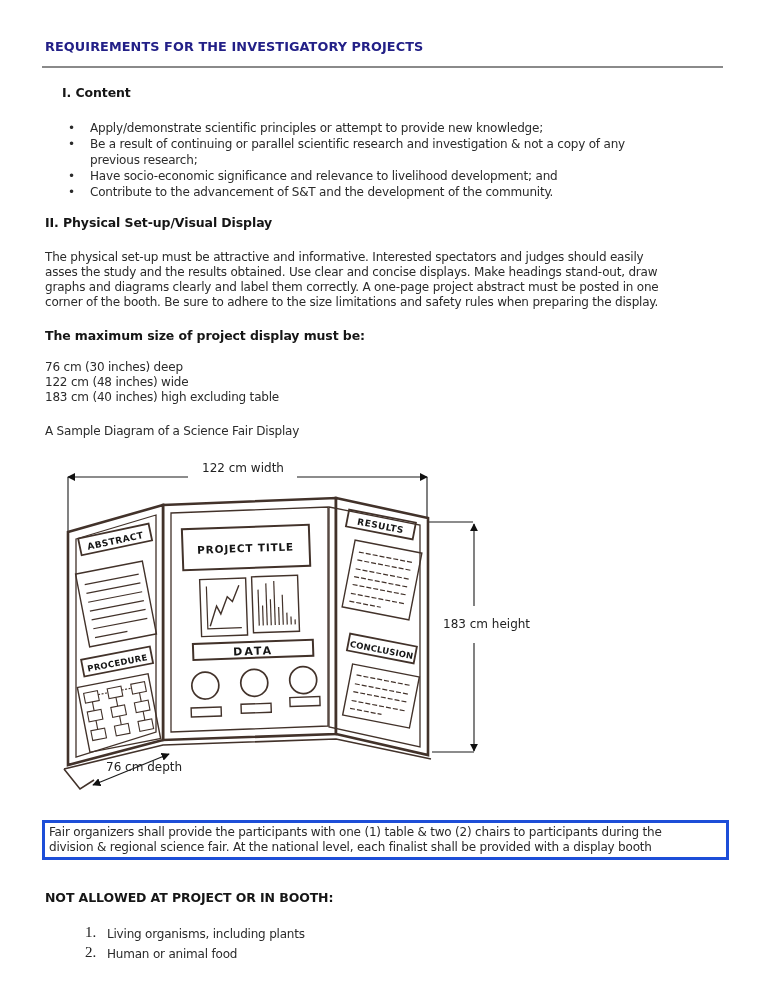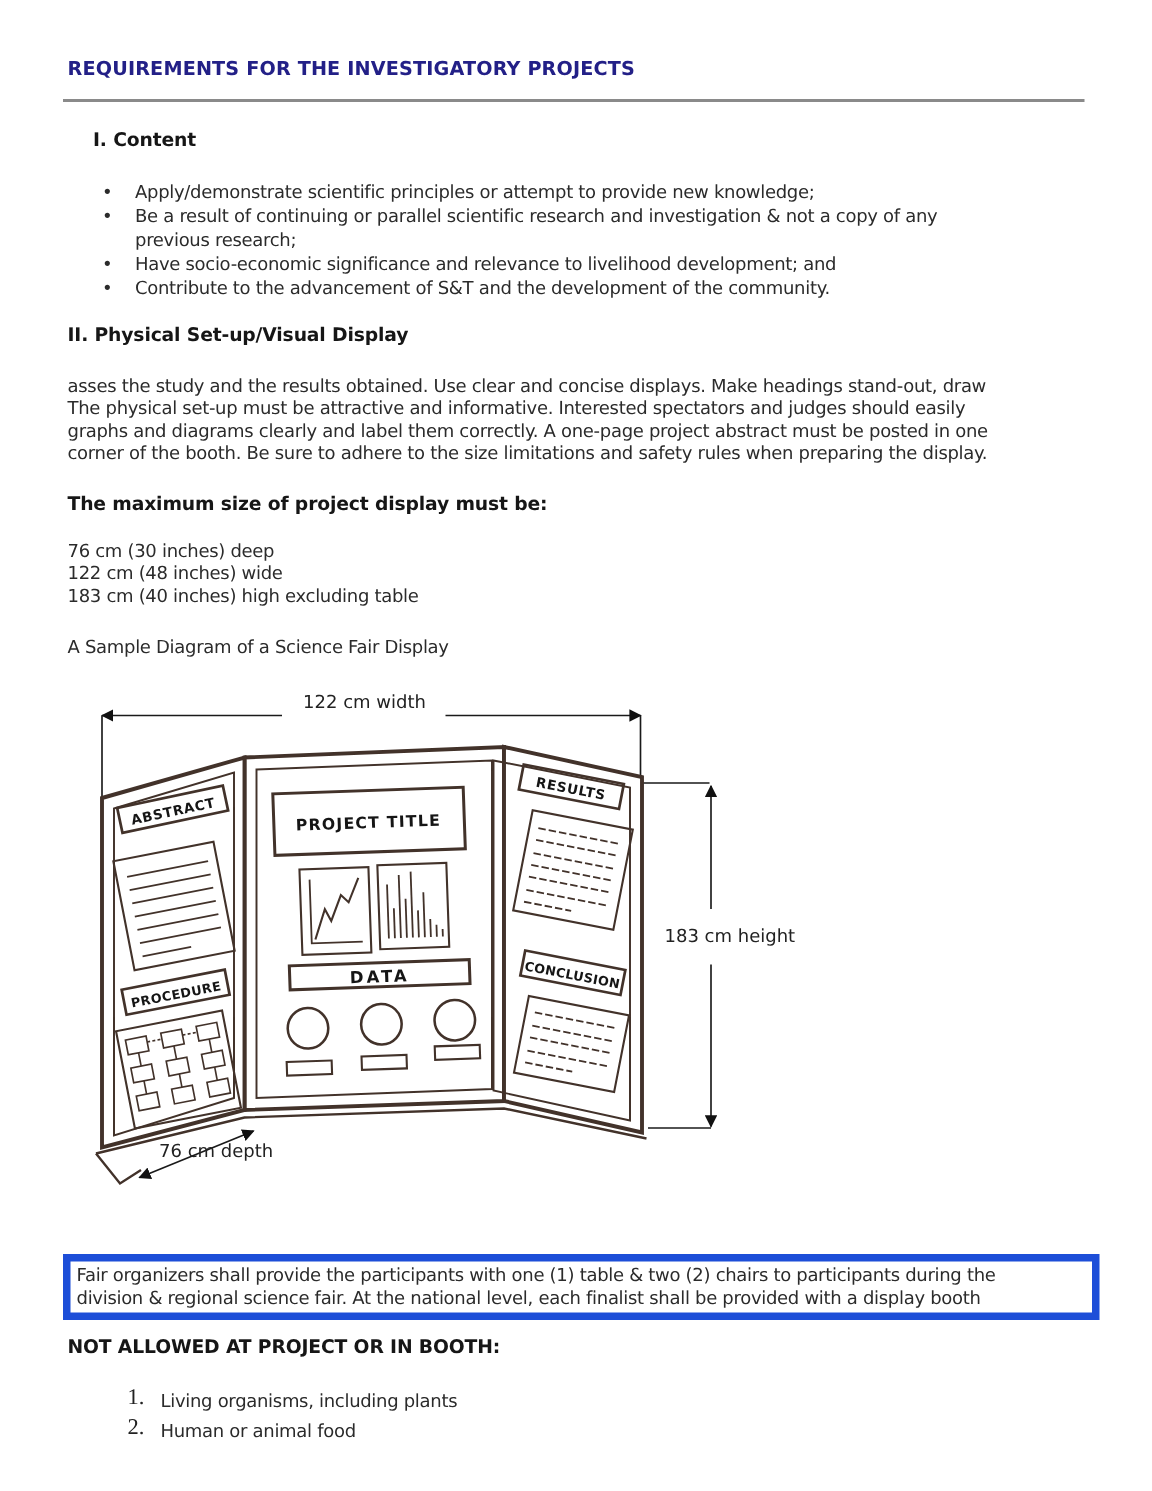--- a/index.html
+++ b/index.html
@@ -11,21 +11,21 @@
   .page{position:relative;width:768px;height:994px;overflow:hidden;background:#fff;}
   .abs{position:absolute;}
   .txt{font-size:12px;line-height:15px;letter-spacing:-0.2px;color:#2b2b2b;white-space:nowrap;}
   .head{font-size:12.5px;font-weight:bold;color:#161616;letter-spacing:-0.1px;white-space:nowrap;}
   #doc-title{color:#232087;font-size:12.8px;font-weight:bold;letter-spacing:0.1px;white-space:nowrap;}
   #rule{height:2px;background:#8a8a8a;}
   .bullet-row{display:flex;line-height:16px;}
   .bullet-glyph{width:22px;flex:0 0 22px;font-size:12px;color:#2b2b2b;text-align:left;}
   .bullet-text{font-size:12px;letter-spacing:-0.2px;white-space:nowrap;}
   .para-line{font-size:12px;line-height:15px;letter-spacing:-0.2px;white-space:nowrap;}
-  .notice{border:5px solid #1d4ed8;padding:2px 4px;width:673px;background:#fff;margin-top:16px;}
+  .notice{border:3px solid #1d4ed8;padding:2px 4px;width:673px;background:#fff;}
   .notice .para-line{white-space:nowrap;}
   .num-row{display:flex;line-height:18px;}
   .num-marker{width:22px;flex:0 0 22px;font-family:"Liberation Serif","DejaVu Serif",serif;font-size:15px;color:#222;}
   .num-text{font-size:12px;letter-spacing:-0.2px;padding-top:2px;white-space:nowrap;}
   svg text{font-family:"DejaVu Sans","Liberation Sans",sans-serif;}
   .dim-label{font-size:12px;fill:#222;}
   .panel-label{font-weight:bold;fill:#151515;}
 </style>
 </head>
 <body>
@@ -63,23 +63,23 @@
       <div class="bullet-row">
         <span class="bullet-glyph">•</span>
         <span class="bullet-text">Contribute to the advancement of S&amp;T and the development of the community.</span>
       </div>
     </div>
 
   <div class="abs head" style="left:45px;top:215px;">II. Physical Set-up/Visual Display</div>
 
   <div class="abs" style="left:45px;top:250px;">
 
+      <div class="para-line">The physical set-up must be attractive and informative. Interested spectators and judges should easily</div>
+
       <div class="para-line">asses the study and the results obtained. Use clear and concise displays. Make headings stand-out, draw</div>
-
-      <div class="para-line">The physical set-up must be attractive and informative. Interested spectators and judges should easily</div>
 
       <div class="para-line">graphs and diagrams clearly and label them correctly. A one-page project abstract must be posted in one</div>
 
       <div class="para-line">corner of the booth. Be sure to adhere to the size limitations and safety rules when preparing the display.</div>
     </div>
 
   <div class="abs head" style="left:45px;top:328px;">The maximum size of project display must be:</div>
 
   <div class="abs" style="left:45px;top:360px;">
 

